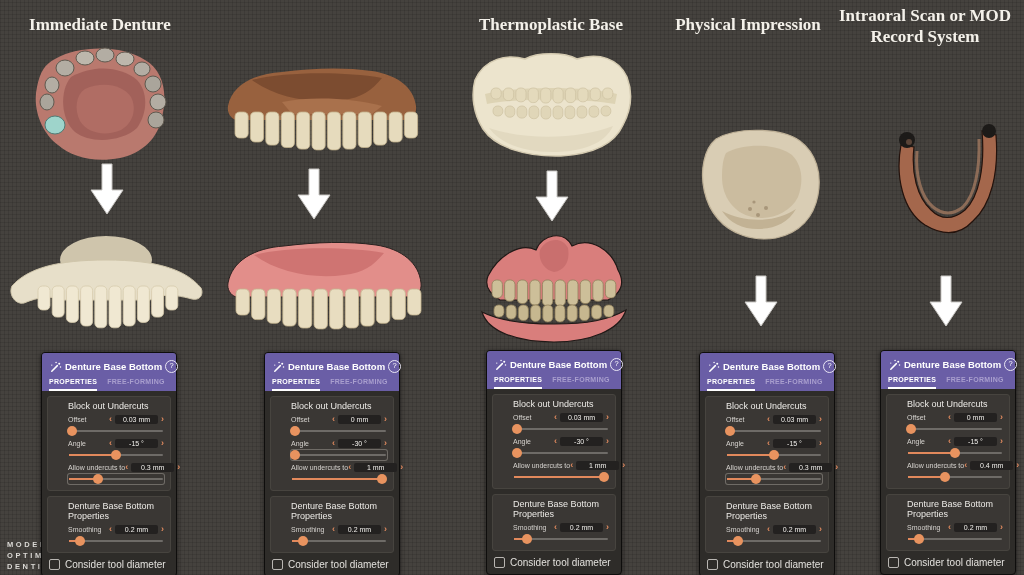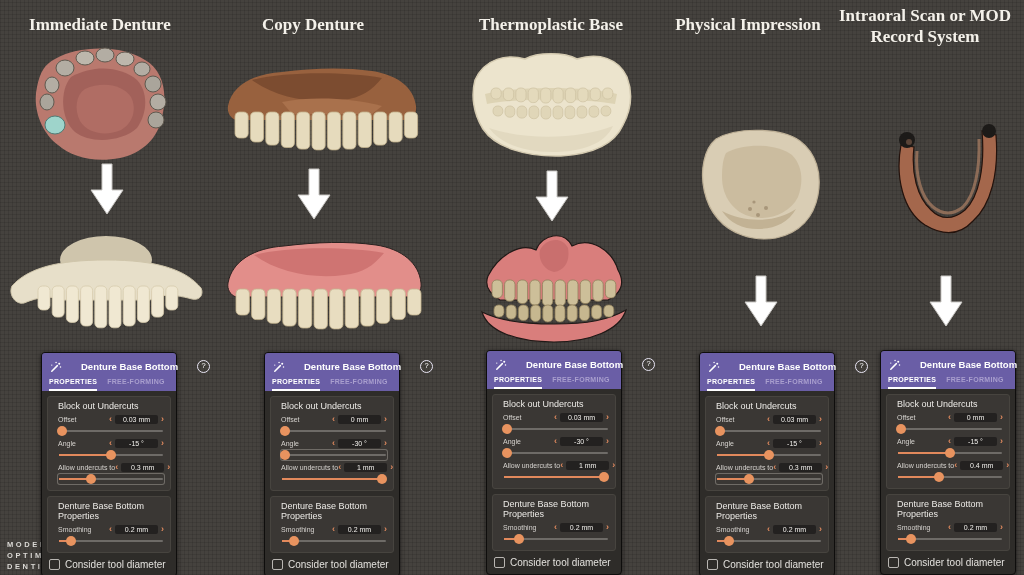--- a/index.html
+++ b/index.html
@@ -18,31 +18,31 @@
   }
   .img-box{position:absolute;}
   .img-box svg{display:block;width:100%;height:100%;}
   .down-arrow{position:absolute;}
   
   .panel{
     position:absolute;width:134px;background:#2e2c29;border:1px solid #0e0d0c;border-radius:4px;
     box-shadow:0 1px 5px rgba(0,0,0,.55);
   }
   .panel-header{background:#6a5ea6;border-radius:3px 3px 0 0;padding:6px 7px 0 7px;}
-  .ph-top{display:flex;align-items:center;gap:19px;height:15px;}
+  .ph-top{display:flex;align-items:center;gap:3px;height:15px;}
   .wand{width:13px;height:13px;flex:0 0 auto;}
   .panel-title{flex:1;font-size:9.5px;font-weight:700;color:#ffffff;white-space:nowrap;}
   .help-btn{width:11px;height:11px;border:1px solid #e9e6f4;border-radius:50%;color:#fff;
     font-size:7.5px;line-height:10px;text-align:center;flex:0 0 auto;cursor:default;}
   .tabs{display:flex;gap:10px;margin-top:4px;}
   .tab{font-size:7px;font-weight:700;letter-spacing:.3px;color:#a99fce;padding-bottom:4px;
     border-bottom:2px solid transparent;cursor:default;}
   .tab.active{color:#ffffff;border-bottom-color:#ffffff;}
   .panel-body{padding:5px 5px 3px 5px;}
-  .section{background:#3a3734;border:1px solid #47443f;border-radius:3px;padding:4px 6px 4px 10px;margin-bottom:5px;}
+  .section{background:#3a3734;border:1px solid #47443f;border-radius:3px;padding:4px 6px 4px 20px;margin-bottom:5px;}
   .section-title{font-size:9px;color:#eceae6;margin-bottom:3px;}
   .prow{margin-bottom:2px;}
   .prow-top{display:flex;align-items:center;height:11px;}
   .prow-label{flex:1;font-size:7px;color:#d6d3cf;white-space:nowrap;}
   .stepper{display:flex;align-items:center;gap:3px;}
   .step-btn{color:#e0895e;font-size:9px;line-height:9px;font-weight:bold;}
   .value-box{background:#232120;border-radius:2px;min-width:37px;padding:1px 3px;
     text-align:center;font-size:7px;color:#f3f1ed;white-space:nowrap;}
   .slider{position:relative;height:10px;margin-top:1px;}
   .slider.boxed{box-shadow:0 0 0 1px #6f6b66;border-radius:2px;}
@@ -187,21 +187,20 @@
               <div class="handle" style="left: 12%;"></div>
             </div>
           </div>
         </div>
         <div class="checkbox-row">
           <span class="checkbox"></span>
           <span class="checkbox-label">Consider tool diameter</span>
         </div>
       </div>
     </div>
-    <div class="col-title" style="left: 228px; top: 14px; width: 170px;">Copy Denture</div>
     <div class="img-box" style="left: 222px; top: 62px; width: 198px; height: 90px;">
       <svg viewBox="0 0 198 90" preserveAspectRatio="none">
     <path d="M6 44 C10 24 30 12 60 10 C90 6 122 5 150 9 C176 13 192 26 194 44 C195 52 190 58 184 58 L14 58 C8 56 5 50 6 44 Z" fill="#98613e"></path>
     <path d="M30 18 C60 10 120 9 160 16 C150 28 140 36 120 38 C90 42 55 36 30 18 Z" fill="#7c4c30"></path>
     <path d="M60 40 C90 34 130 36 160 44 L150 52 L70 52 Z" fill="#a9714c"></path>
     <rect x="13.0" y="50" width="13.2" height="26.0" rx="4.5" fill="#e6dbbd" stroke="#c4b48e" stroke-width="0.8"></rect>
         <rect x="28.4" y="50" width="13.2" height="30.0" rx="4.5" fill="#e6dbbd" stroke="#c4b48e" stroke-width="0.8"></rect>
         <rect x="43.8" y="50" width="13.2" height="33.1" rx="4.5" fill="#e6dbbd" stroke="#c4b48e" stroke-width="0.8"></rect>
         <rect x="59.2" y="50" width="13.2" height="35.5" rx="4.5" fill="#e6dbbd" stroke="#c4b48e" stroke-width="0.8"></rect>
         <rect x="74.6" y="50" width="13.2" height="37.1" rx="4.5" fill="#e6dbbd" stroke="#c4b48e" stroke-width="0.8"></rect>

